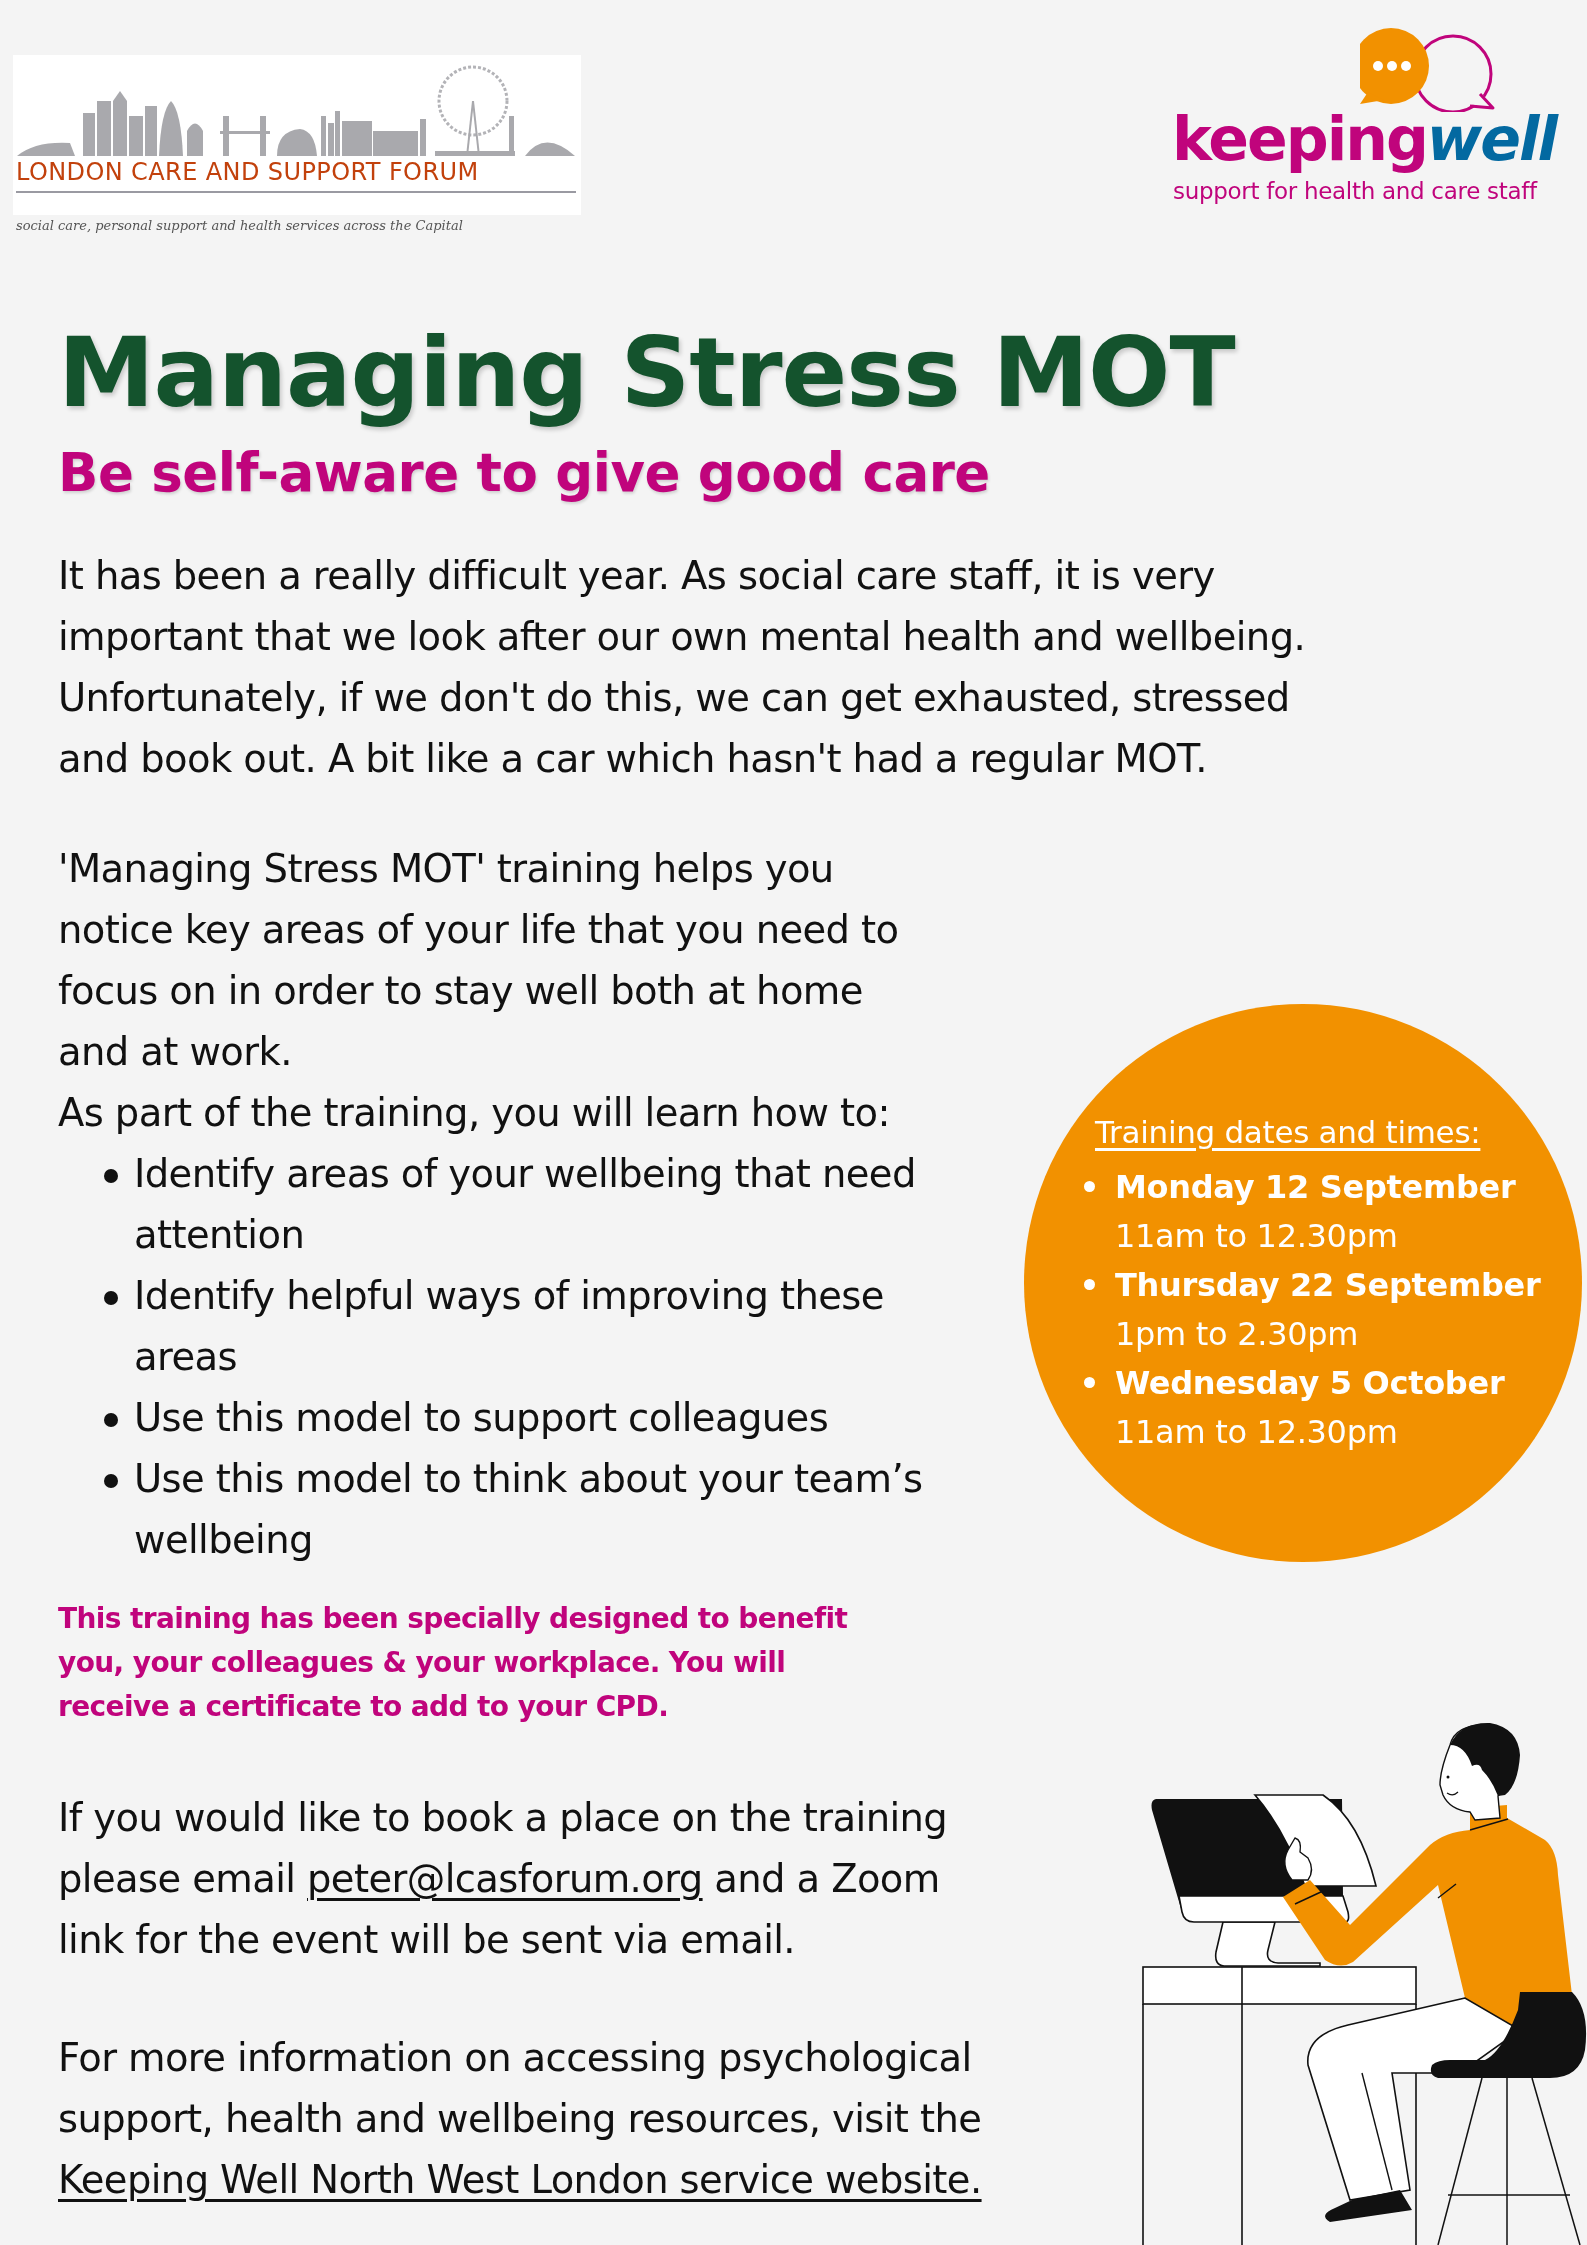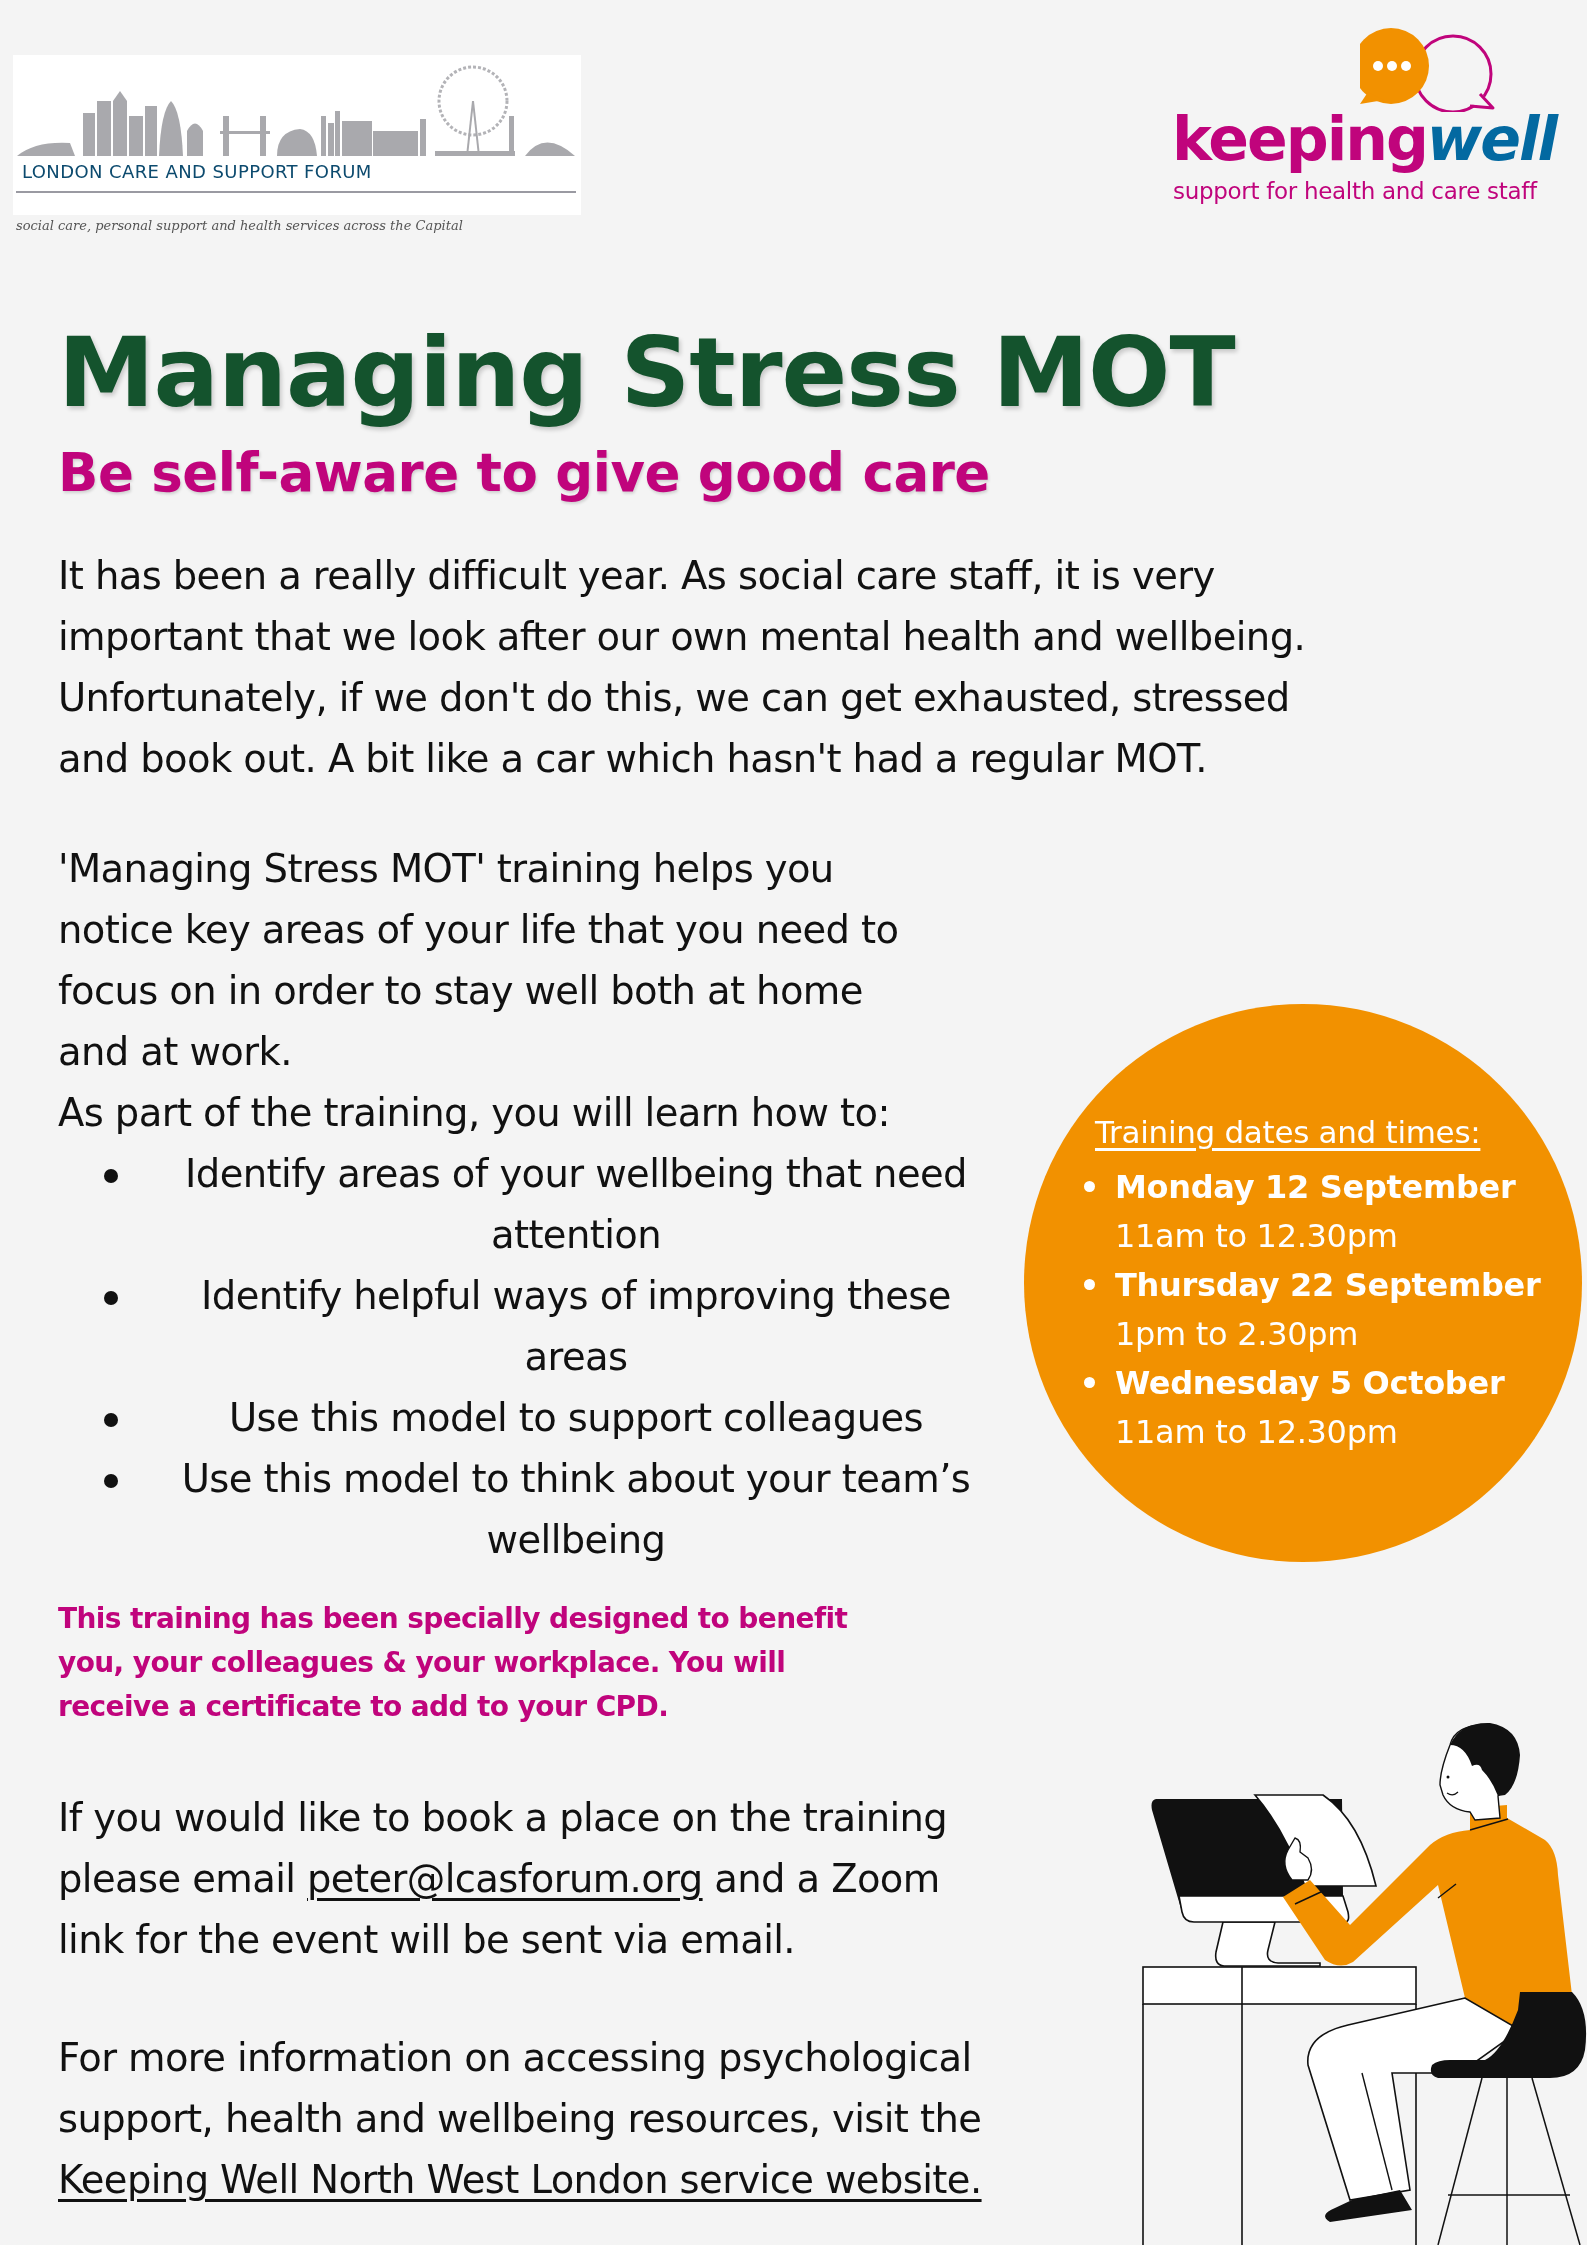--- a/index.html
+++ b/index.html
@@ -6,22 +6,22 @@
   body {
     width:1587px; height:2245px; position:relative; overflow:hidden;
     background:#f4f4f4; color:#111111;
     font-family:"DejaVu Sans", sans-serif;
   }
   .abs { position:absolute; }
 
   
   .lcas-logo { left:13px; top:55px; width:568px; height:160px; background:#ffffff; }
   .lcas-skyline { position:absolute; left:2px; top:6px; width:564px; height:100px; }
-  .lcas-name { position:absolute; left:9px; top:100px; width:562px; font-family:"DejaVu Sans", sans-serif;
-    font-size:18px; color:#0c4a6e; letter-spacing:0.4px; white-space:nowrap; line-height:34px; }
+  .lcas-name { position:absolute; left:3px; top:100px; width:562px; font-family:"DejaVu Sans", sans-serif;
+    font-size:24px; color:#c2410c; letter-spacing:0.4px; white-space:nowrap; line-height:34px; }
   .lcas-rule { position:absolute; left:3px; top:136px; width:560px; height:2px; background:#9a9aa2; }
   .lcas-tag { position:absolute; left:3px; top:139px; width:562px; font-family:"DejaVu Serif", serif;
     font-style:italic; font-size:13px; color:#555; white-space:nowrap;margin-top:24px; }
 
   
   .kw-bubbles { left:1360px; top:22px; width:150px; height:90px; }
   .kw-word { left:1172px; top:104px; font-family:"DejaVu Sans", sans-serif; font-weight:bold;
     font-size:60px; letter-spacing:-2px; line-height:70px; white-space:nowrap; }
   .kw-keeping { color:#c0047c; }
   .kw-well { color:#0369a1;font-style:italic; }
@@ -31,21 +31,21 @@
   .title { left:58px; top:318px; font-size:97px; font-weight:bold; color:#14532d; letter-spacing:-1px;
     line-height:110px; white-space:nowrap; text-shadow:2px 3px 4px rgba(0,0,0,0.18); }
   .subtitle { left:58px; top:440px; font-size:53px; font-weight:bold; color:#c0047c; line-height:66px;
     white-space:nowrap; text-shadow:1px 2px 3px rgba(0,0,0,0.15); letter-spacing:-0.5px;}
 
   .body-text { font-size:38.5px; line-height:61px; color:#111; letter-spacing:-0.6px; }
   .intro { left:58px; top:545px; width:1500px; }
   .intro p { margin:0; white-space:nowrap; }
   .para2 { left:58px; top:838px; width:960px; }
   .para2 p { margin:0; white-space:nowrap; }
-  .bullets { left:58px; top:1143px; width:960px; margin:0; padding:0; list-style:none;text-align:center; }
+  .bullets { left:58px; top:1143px; width:960px; margin:0; padding:0; list-style:none; }
   .bullets li { position:relative; padding-left:76px; }
   .bullets li .dot { position:absolute; left:46px; top:26px; width:14px; height:14px; border-radius:50%; background:#111; }
   .bullets li span.line { display:block; white-space:nowrap; }
 
   .cpd { left:58px; top:1597px; font-size:28px; line-height:44px; font-weight:bold; color:#c0047c; letter-spacing:-0.6px; }
   .cpd p { margin:0; white-space:nowrap; }
 
   .booking { left:58px; top:1787px; }
   .booking p, .moreinfo p { margin:0; white-space:nowrap; }
   .moreinfo { left:58px; top:2027px; }

